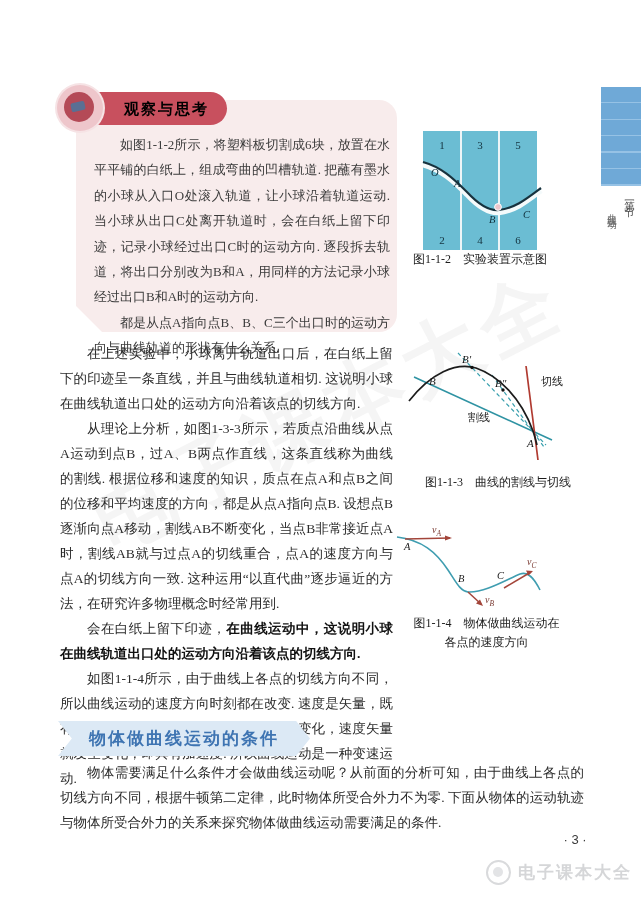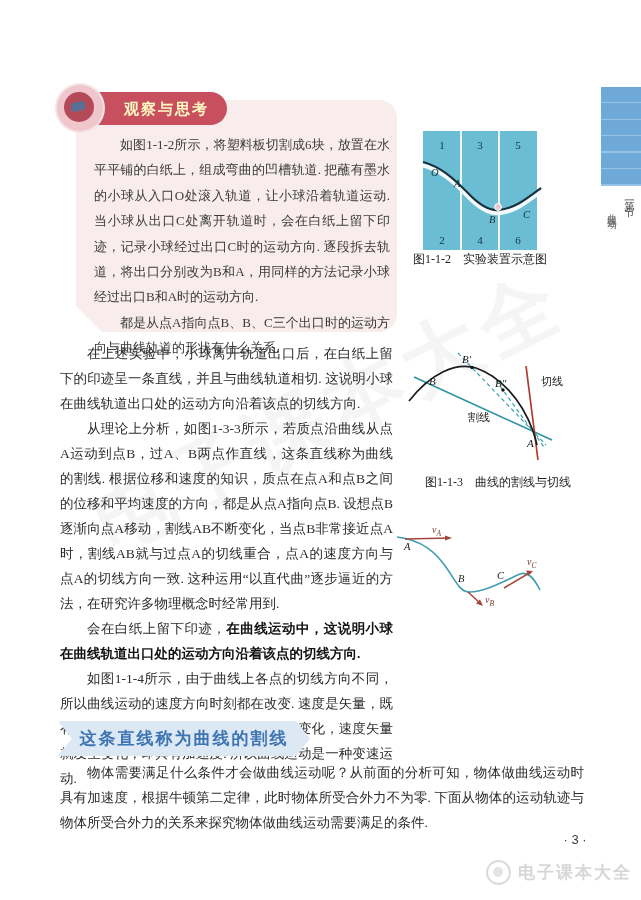--- a/index.html
+++ b/index.html
@@ -11,21 +11,21 @@
   .wm-diagonal { position:absolute; left:30px; top:360px; width:600px; text-align:center;
     font-size:78px; font-weight:bold; letter-spacing:8px; color:rgba(175,175,180,0.13);
     transform:rotate(-27deg); pointer-events:none; font-family:"Liberation Sans",sans-serif; }
 
   
   .observe-box { position:absolute; left:76px; top:100px; width:321px; height:232px;
     background:#f8ecec; border-radius:18px; }
   .observe-box .corner-cut { position:absolute; left:0; bottom:0; width:0; height:0;
     border-left:26px solid #fff; border-top:26px solid transparent; }
   .observe-pill { position:absolute; left:84px; top:92px; height:33px; min-width:142px;
-    background:#c8505e; border-radius:17px; color:#fef9c3; font-family:"Liberation Sans",sans-serif;
+    background:#c8505e; border-radius:17px; color:#000000; font-family:"Liberation Sans",sans-serif;
     font-weight:bold; font-size:15px; letter-spacing:2px; line-height:33px; text-align:center;
     padding:0 18px 0 40px; z-index:3; }
   .observe-icon { position:absolute; left:57px; top:85px; width:46px; height:46px; border-radius:50%;
     background:#eec6cb; z-index:4; box-shadow:0 0 0 2px #f6e3e5; }
   .observe-icon .inner { position:absolute; left:7px; top:7px; width:30px; height:30px; border-radius:50%;
     background:#b44a57; }
   .observe-icon .lens { position:absolute; left:14px; top:17px; width:14px; height:9px; border-radius:2px;
     background:#5a6f93; transform:rotate(-12deg); }
   .observe-text { position:absolute; left:18px; right:7px; top:32px; font-size:13px; line-height:25.4px;
     color:#3a3a3a; text-align:justify; }
@@ -148,26 +148,30 @@
       <polygon points="89,84 82,81.5 86,77.5" fill="#a3453a"></polygon>
       <line x1="110" y1="66" x2="137" y2="50" stroke="#a3453a" stroke-width="1.5"></line>
       <polygon points="139,49 132,48.5 134.5,53.5" fill="#a3453a"></polygon>
       <text x="10" y="28" font-size="10.5" font-style="italic" fill="#1a1a1a">A</text>
       <text x="64" y="60" font-size="10.5" font-style="italic" fill="#1a1a1a">B</text>
       <text x="103" y="57" font-size="10.5" font-style="italic" fill="#1a1a1a">C</text>
       <text x="38" y="11" font-size="10" font-style="italic" fill="#7a3a32"><tspan>v</tspan><tspan dy="2.5" font-size="7.5">A</tspan></text>
       <text x="91" y="81" font-size="10" font-style="italic" fill="#7a3a32"><tspan>v</tspan><tspan dy="2.5" font-size="7.5">B</tspan></text>
       <text x="133" y="43" font-size="10" font-style="italic" fill="#7a3a32"><tspan>v</tspan><tspan dy="2.5" font-size="7.5">C</tspan></text>
     </svg>
+    <div class="fig-caption" style="margin-top:4px;">
+      <div>图1-1-4　物体做曲线运动在</div>
+      <div>各点的速度方向</div>
+    </div>
   </div>
 
-  <div class="section-banner">这条直线称为曲线的割线</div>
+  <div class="section-banner">物体做曲线运动的条件</div>
 
   <div class="body-wide">
-    <p>物体需要满足什么条件才会做曲线运动呢？从前面的分析可知，物体做曲线运动时具有加速度，根据牛顿第二定律，此时物体所受合外力不为零. 下面从物体的运动轨迹与物体所受合外力的关系来探究物体做曲线运动需要满足的条件.</p>
+    <p>物体需要满足什么条件才会做曲线运动呢？从前面的分析可知，由于曲线上各点的切线方向不同，根据牛顿第二定律，此时物体所受合外力不为零. 下面从物体的运动轨迹与物体所受合外力的关系来探究物体做曲线运动需要满足的条件.</p>
   </div>
 
   <div class="page-number">· 3 ·</div>
 
   <div class="footer-brand">
     <div class="brand-logo"></div>
     <div class="brand-text">电子课本大全</div>
   </div>
 
   <div class="side-tab"></div>

